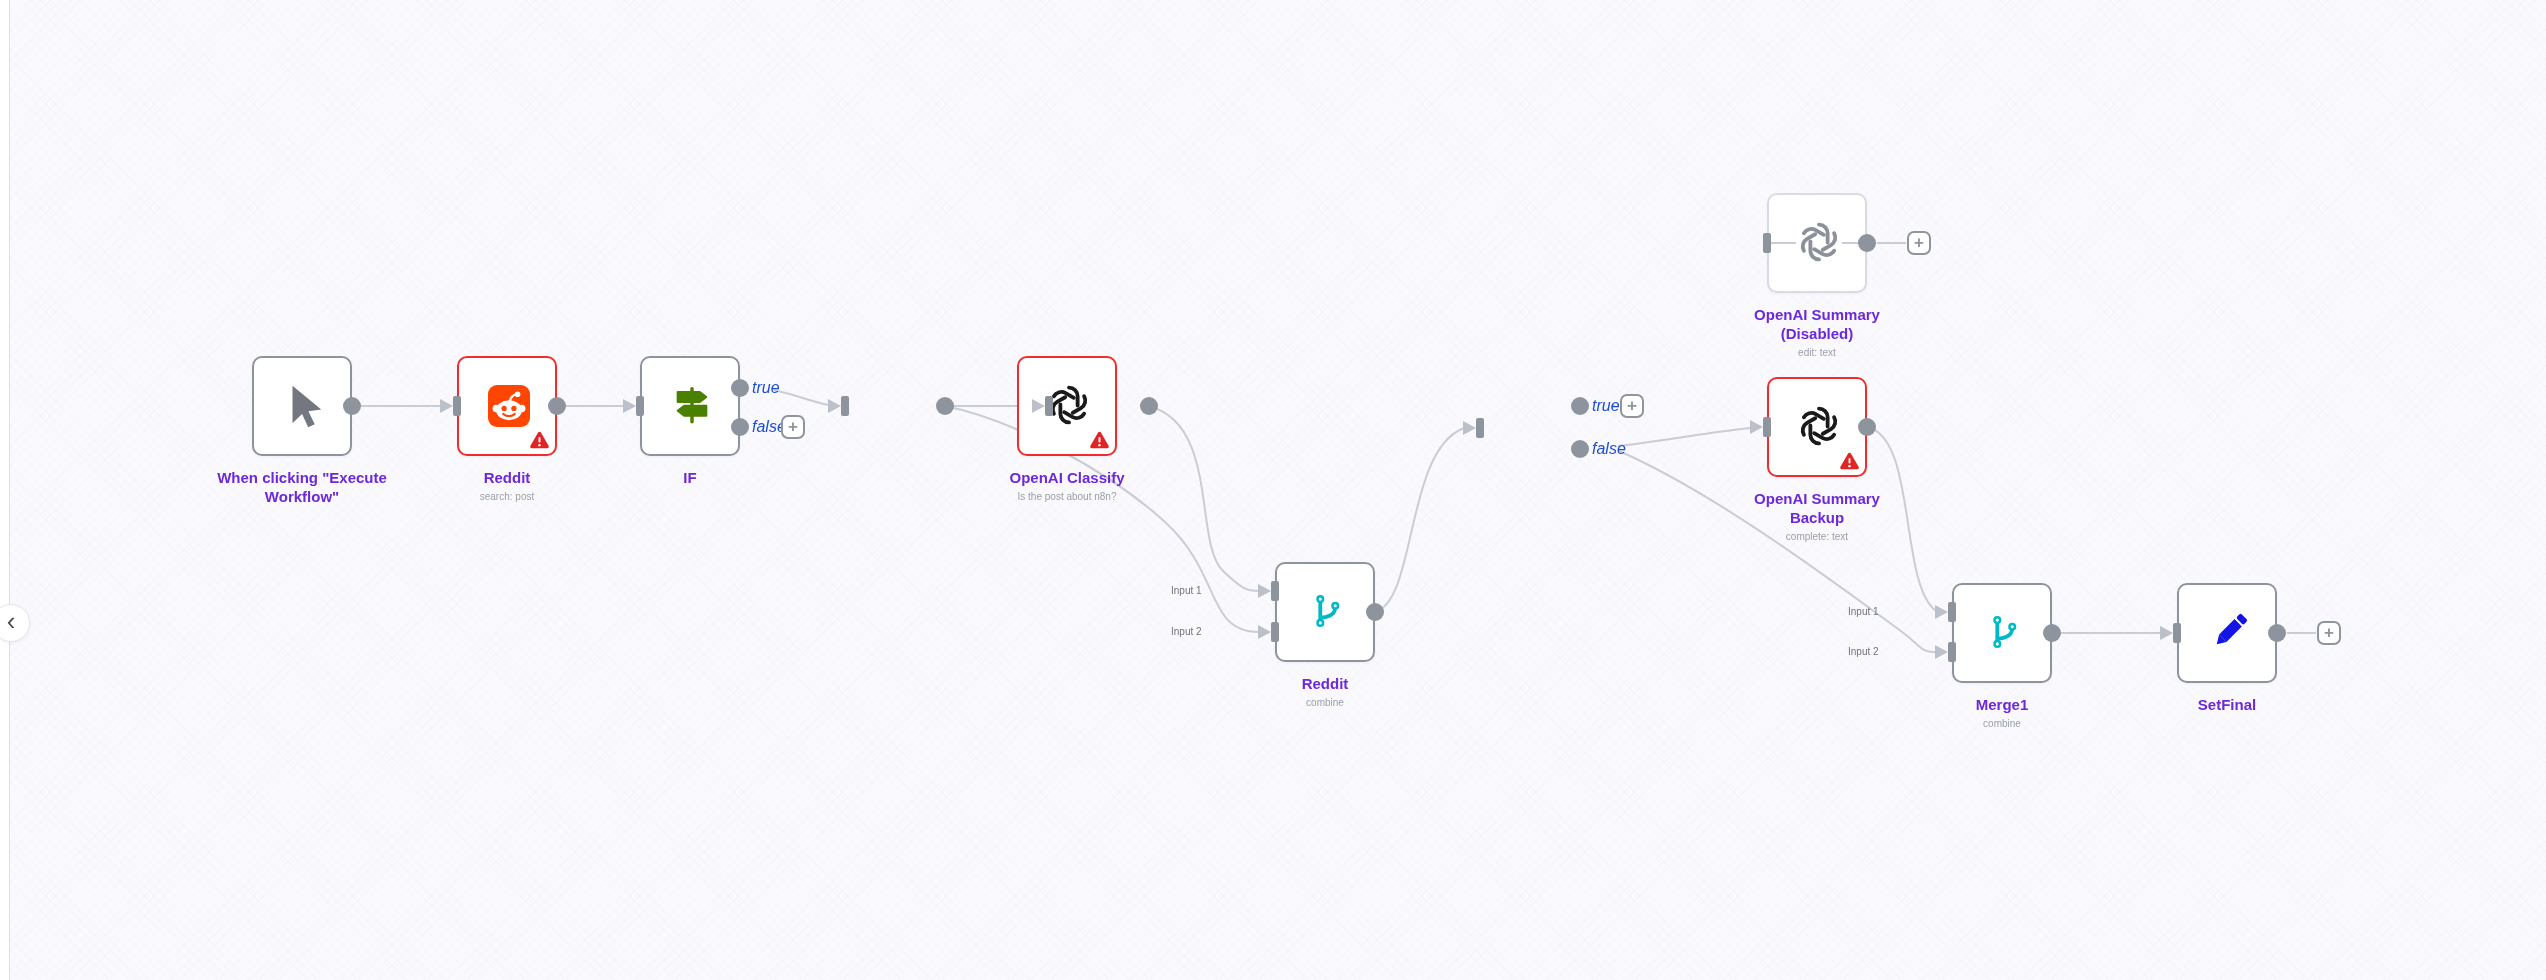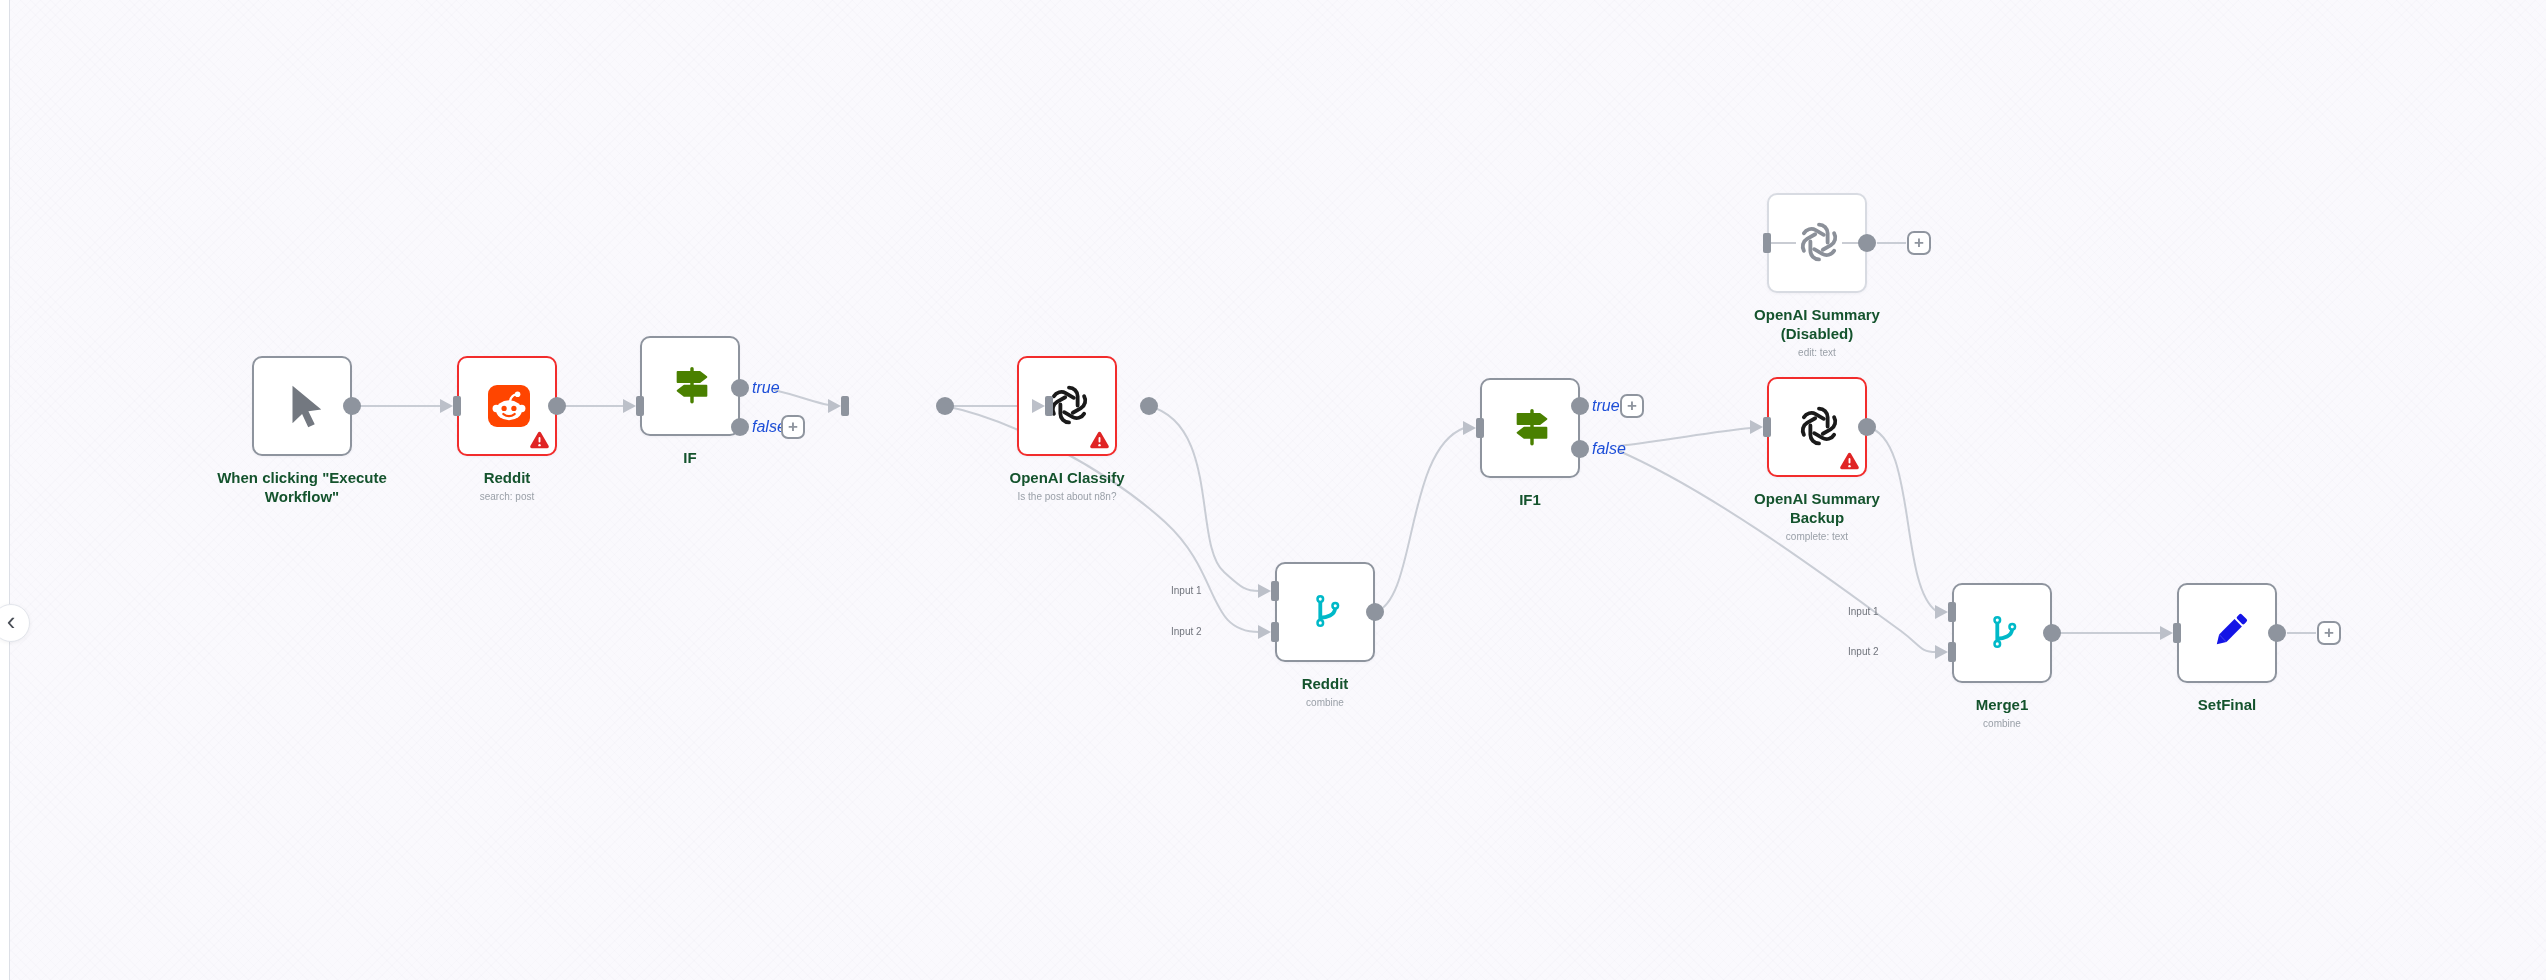--- a/index.html
+++ b/index.html
@@ -24,21 +24,21 @@
   .node .reddit-chip{left:29px;top:27px;width:42px;height:42px;background:#ff4500;border-radius:9px;}
   .node .reddit-chip svg{width:42px;height:42px;}
   .node .badge{position:absolute;right:5px;bottom:4px;width:21px;height:19px;background:transparent;}
   .node .badge svg{width:21px;height:19px;display:block;}
   .node.disabled::before{content:"";position:absolute;left:-4px;right:-4px;top:calc(50% - 1px);
     height:2px;background:#c9ccd3;}
   .nlabel{position:absolute;top:110px;left:50%;transform:translateX(-50%);width:190px;
     text-align:center;pointer-events:none;}
   .nlabel.narrow{width:170px;}
   .nlabel.wide{width:186px;}
-  .nlabel .title{font-size:15px;font-weight:600;color:#14532d;line-height:19px;}
+  .nlabel .title{font-size:15px;font-weight:600;color:#6d28d9;line-height:19px;}
   .nlabel .sub{font-size:10px;font-weight:400;color:#9aa0a8;line-height:17px;margin-top:1px;}
   .nlabel .sub:empty{display:none;}
   .plabel{position:absolute;font-size:16px;color:#1d4ed8;z-index:3;line-height:14px;font-style:italic;}
   .ilabel{position:absolute;font-size:10px;color:#70747c;z-index:3;width:80px;
     text-align:left;line-height:14px;}
   .plus{position:absolute;width:24px;height:24px;box-sizing:border-box;z-index:4;
     background:#fff;border:2px solid #8f959f;border-radius:7px;color:#8f959f;
     font-size:17px;font-weight:600;display:flex;align-items:center;justify-content:center;
     line-height:1;padding-bottom:1px;cursor:pointer;}
   #collapse-btn{position:absolute;left:-8px;top:604px;width:38px;height:38px;z-index:5;
@@ -103,21 +103,21 @@
         <rect x="10.9" y="7" width="2.2" height="6.2" rx="1.1" fill="#fff"></rect>
         <circle cx="12" cy="16.4" r="1.4" fill="#fff"></circle>
       </svg>
     </span>
     <div class="nlabel">
       <div class="title">Reddit</div>
       <div class="sub">search: post</div>
     </div>
   </div>
 
-  <div class="node" style="left:640px;top:336px">
+  <div class="node" style="left:640px;top:356px">
     <span class="icon">
       <svg viewBox="0 0 24 24" fill="#4a8000">
         <rect x="11.1" y="2.6" width="1.8" height="19" rx="0.9"></rect>
         <path d="M4.5 5.2 h11.6 l3.4 2.6 -3.4 2.6 H4.5 Z" stroke="#4a8000" stroke-width="1" stroke-linejoin="round"></path>
         <path d="M19.5 12.4 h-11.6 l-3.4 2.6 3.4 2.6 h11.6 Z" stroke="#4a8000" stroke-width="1" stroke-linejoin="round"></path>
       </svg>
     </span>
     <div class="nlabel">
       <div class="title">IF</div>
 
@@ -165,33 +165,20 @@
         <circle cx="16.3" cy="9.3" r="2.1" fill="#00b9c8"></circle>
           <circle cx="16.3" cy="9.3" r="0.8" fill="#fff"></circle>
       </svg>
     </span>
     <div class="nlabel">
       <div class="title">Reddit</div>
       <div class="sub">combine</div>
     </div>
   </div>
 
-  <div class="node" style="left:1480px;top:378px">
-    <span class="icon">
-      <svg viewBox="0 0 24 24" fill="#4a8000">
-        <rect x="11.1" y="2.6" width="1.8" height="19" rx="0.9"></rect>
-        <path d="M4.5 5.2 h11.6 l3.4 2.6 -3.4 2.6 H4.5 Z" stroke="#4a8000" stroke-width="1" stroke-linejoin="round"></path>
-        <path d="M19.5 12.4 h-11.6 l-3.4 2.6 3.4 2.6 h11.6 Z" stroke="#4a8000" stroke-width="1" stroke-linejoin="round"></path>
-      </svg>
-    </span>
-    <div class="nlabel">
-      <div class="title">IF1</div>
-
-    </div>
-  </div>
 
   <div class="node disabled" style="left:1767px;top:193px">
     <span class="icon">
       <svg viewBox="0 0 24 24">
         <g stroke="#8b9099" stroke-width="2" fill="none" stroke-linecap="round">
           <path d="M12 2.9 c2.5 0 4.5 2 4.5 4.5 v4.9" transform="rotate(0 12 12)"></path>
           <path d="M12 2.9 c2.5 0 4.5 2 4.5 4.5 v4.9" transform="rotate(60 12 12)"></path>
           <path d="M12 2.9 c2.5 0 4.5 2 4.5 4.5 v4.9" transform="rotate(120 12 12)"></path>
           <path d="M12 2.9 c2.5 0 4.5 2 4.5 4.5 v4.9" transform="rotate(180 12 12)"></path>
           <path d="M12 2.9 c2.5 0 4.5 2 4.5 4.5 v4.9" transform="rotate(240 12 12)"></path>

